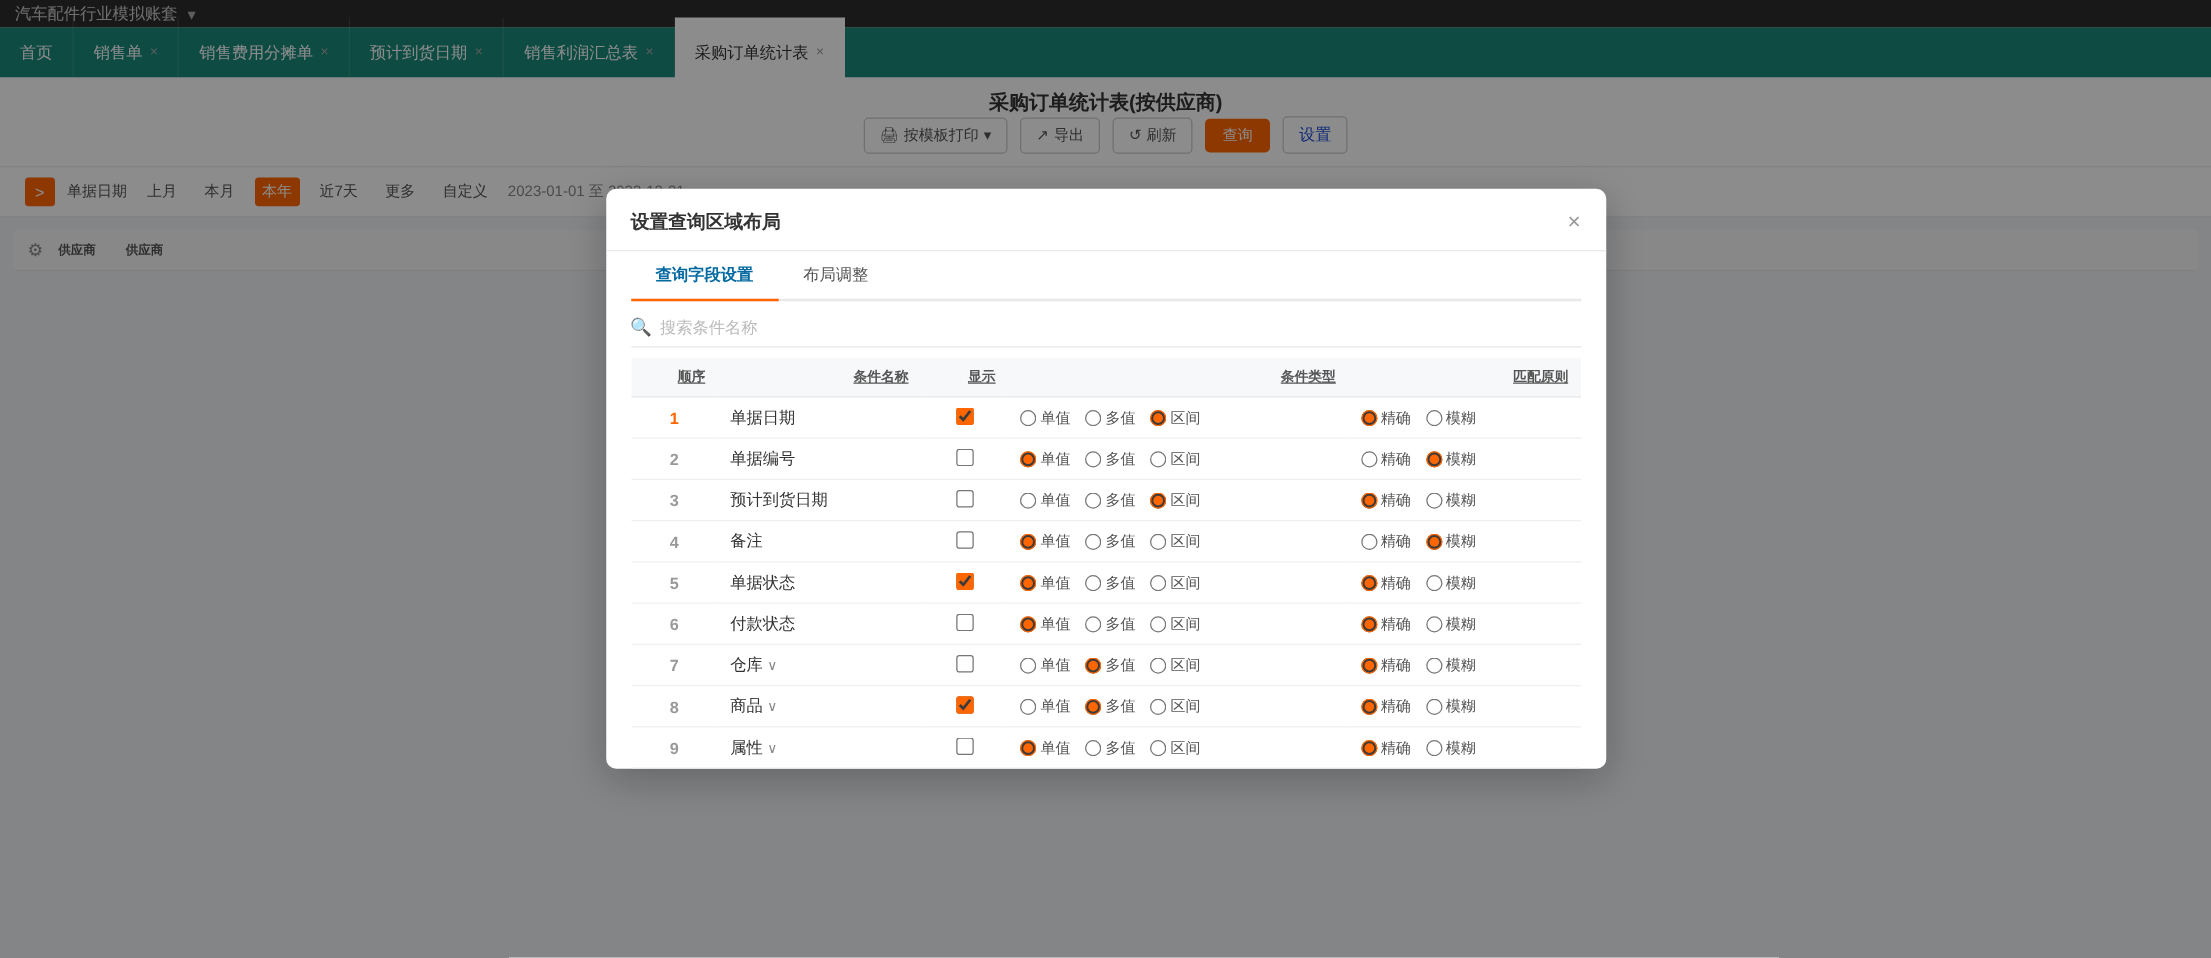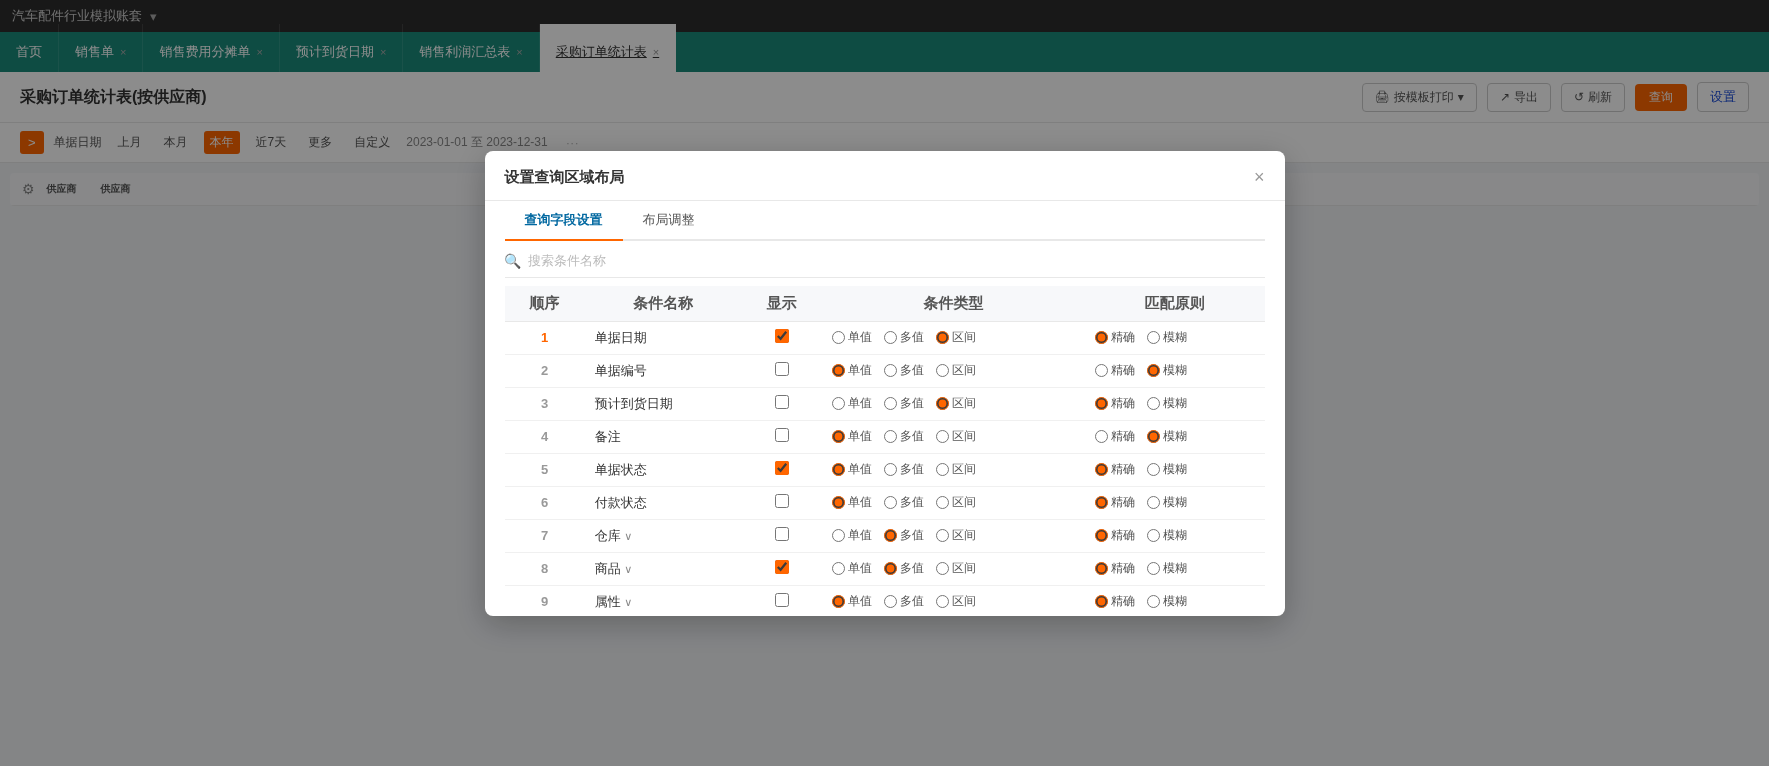--- a/index.html
+++ b/index.html
@@ -1,21 +1,21 @@
 <!DOCTYPE html>
 <html><head>
   <meta charset="utf-8">
   <style>
     * { box-sizing: border-box; margin: 0; padding: 0; }
     body { font-family: "Microsoft YaHei", "PingFang SC", sans-serif; font-size: 13px; background: #f0f2f5; overflow: hidden; }
 
     
     .top-bar {
       background: #2d2d2d;
-      height: 32px;
+      height: 22px;
       display: flex;
       align-items: center;
       justify-content: space-between;
       padding: 0 12px;
       color: #ccc;
     }
     .top-bar-left { font-size: 13px; display: flex; align-items: center; gap: 8px; }
     .top-bar-right { display: flex; align-items: center; gap: 16px; font-size: 13px; }
     .badge { background: #f44; color: #fff; border-radius: 8px; font-size: 10px; padding: 1px 4px; margin-left: 2px; }
     .avatar { width: 26px; height: 26px; border-radius: 50%; background: #888; display: inline-flex; align-items: center; justify-content: center; color: #fff; font-size: 12px; }
@@ -33,32 +33,33 @@
       padding: 0 16px;
       display: flex;
       align-items: center;
       color: #fff;
       font-size: 13px;
       cursor: pointer;
       white-space: nowrap;
       border-right: 1px solid rgba(255,255,255,0.1);
       text-align: right;
     }
-    .tab-item.active { background: #fff; color: #333; text-decoration: underline; }
+    .tab-item.active { background: #fff; color: #333; }
     .tab-item .close-x { margin-left: 6px; font-size: 11px; color: #aaa; }
     .tab-item.active .close-x { color: #999; }
 
     
     .page-header {
       background: #fff;
       padding: 10px 20px;
       display: flex;
       align-items: center;
       justify-content: space-between;
       border-bottom: 1px solid #e8e8e8;
+      flex-direction: column;
     }
     .page-title { font-size: 16px; font-weight: bold; color: #333; }
     .header-actions { display: flex; gap: 10px; align-items: center; }
     .btn-outline { border: 1px solid #ccc; background: #fff; border-radius: 4px; padding: 5px 12px; font-size: 12px; cursor: pointer; color: #555; display: flex; align-items: center; gap: 4px; }
     .btn-primary { background: #f60; border: none; border-radius: 4px; padding: 5px 14px; font-size: 12px; cursor: pointer; color: #fff; }
 
     
     .filter-bar {
       background: #fff;
       padding: 8px 20px;
@@ -138,25 +139,26 @@
     .search-bar { display: flex; align-items: center; border-bottom: 1px solid #e8e8e8; padding-bottom: 8px; margin-bottom: 8px; }
     .search-icon { color: #aaa; margin-right: 6px; font-size: 14px; }
     .search-input { border: none; outline: none; font-size: 13px; color: #333; width: 200px; }
     .search-input::placeholder { color: #bbb; }
 
     
     .cond-table { width: 100%; border-collapse: collapse; }
     .cond-table th {
       background: #f7f8fa;
       padding: 8px 10px;
-      text-align: center;
-      font-size: 15px;
+      text-align: right;
+      font-size: 11px;
       font-weight: bold;
       color: #555;
       border-bottom: 1px solid #e8e8e8;
+      text-decoration: underline;
     }
     .cond-table td {
       padding: 7px 10px;
       border-bottom: 1px solid #f0f0f0;
       font-size: 13px;
       color: #333;
       vertical-align: middle;
     }
 
     

